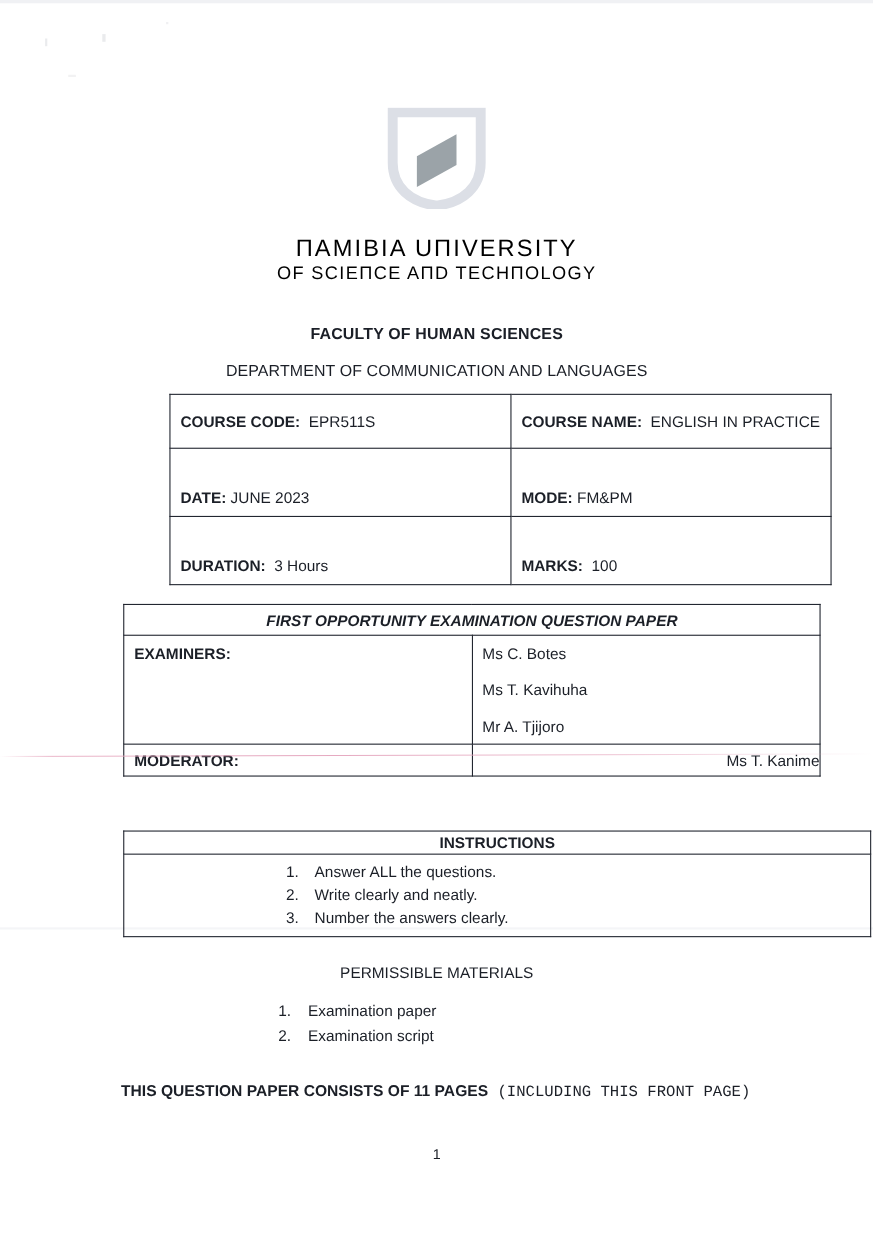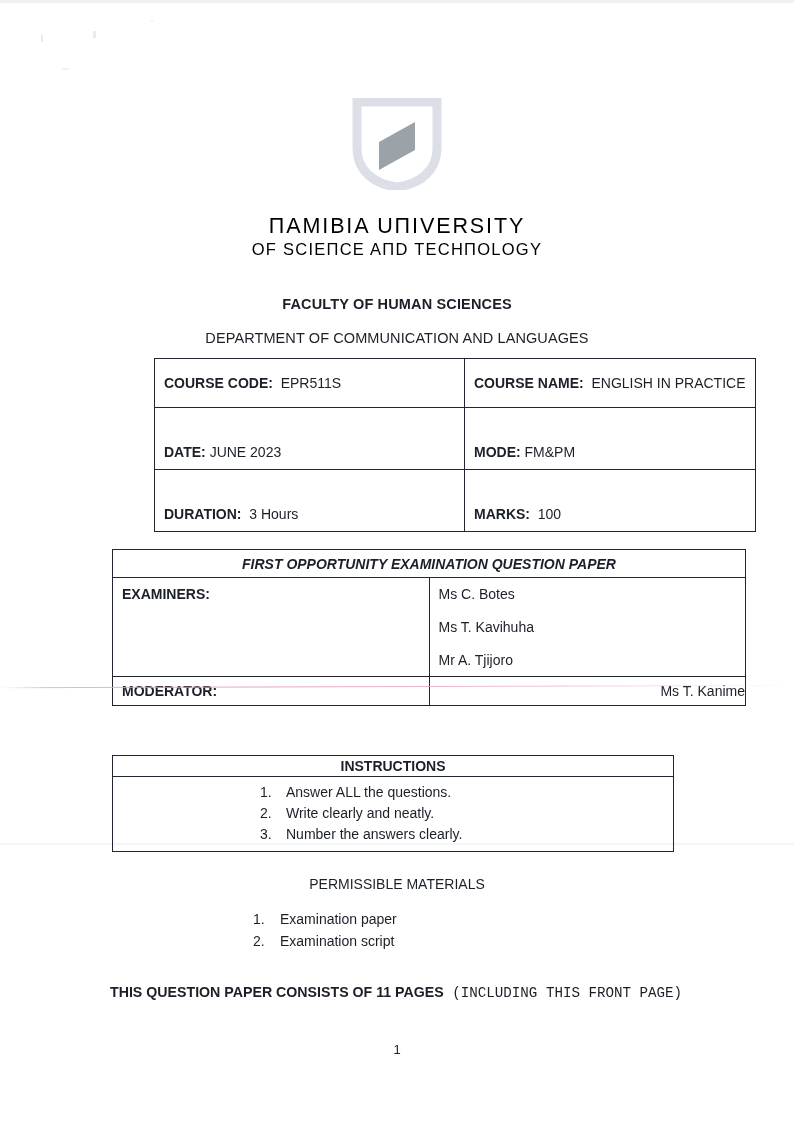--- a/index.html
+++ b/index.html
@@ -151,21 +151,21 @@
   #examiners-table td.mod-lbl {
     height: 28px;
     font-weight: bold;
   }
   #examiners-table td.mod-val { height: 28px; text-align: right; }
 
   
   #instructions-table {
     left: 112px;
     top: 755px;
-    width: 562px;
+    width: 680px;
     padding-left: 32px;
   }
   #instructions-table td.head {
     height: 20px;
     text-align: center;
     font-weight: bold;
     font-size: 14px;
   }
   #instructions-table td.body {
     height: 64px;

